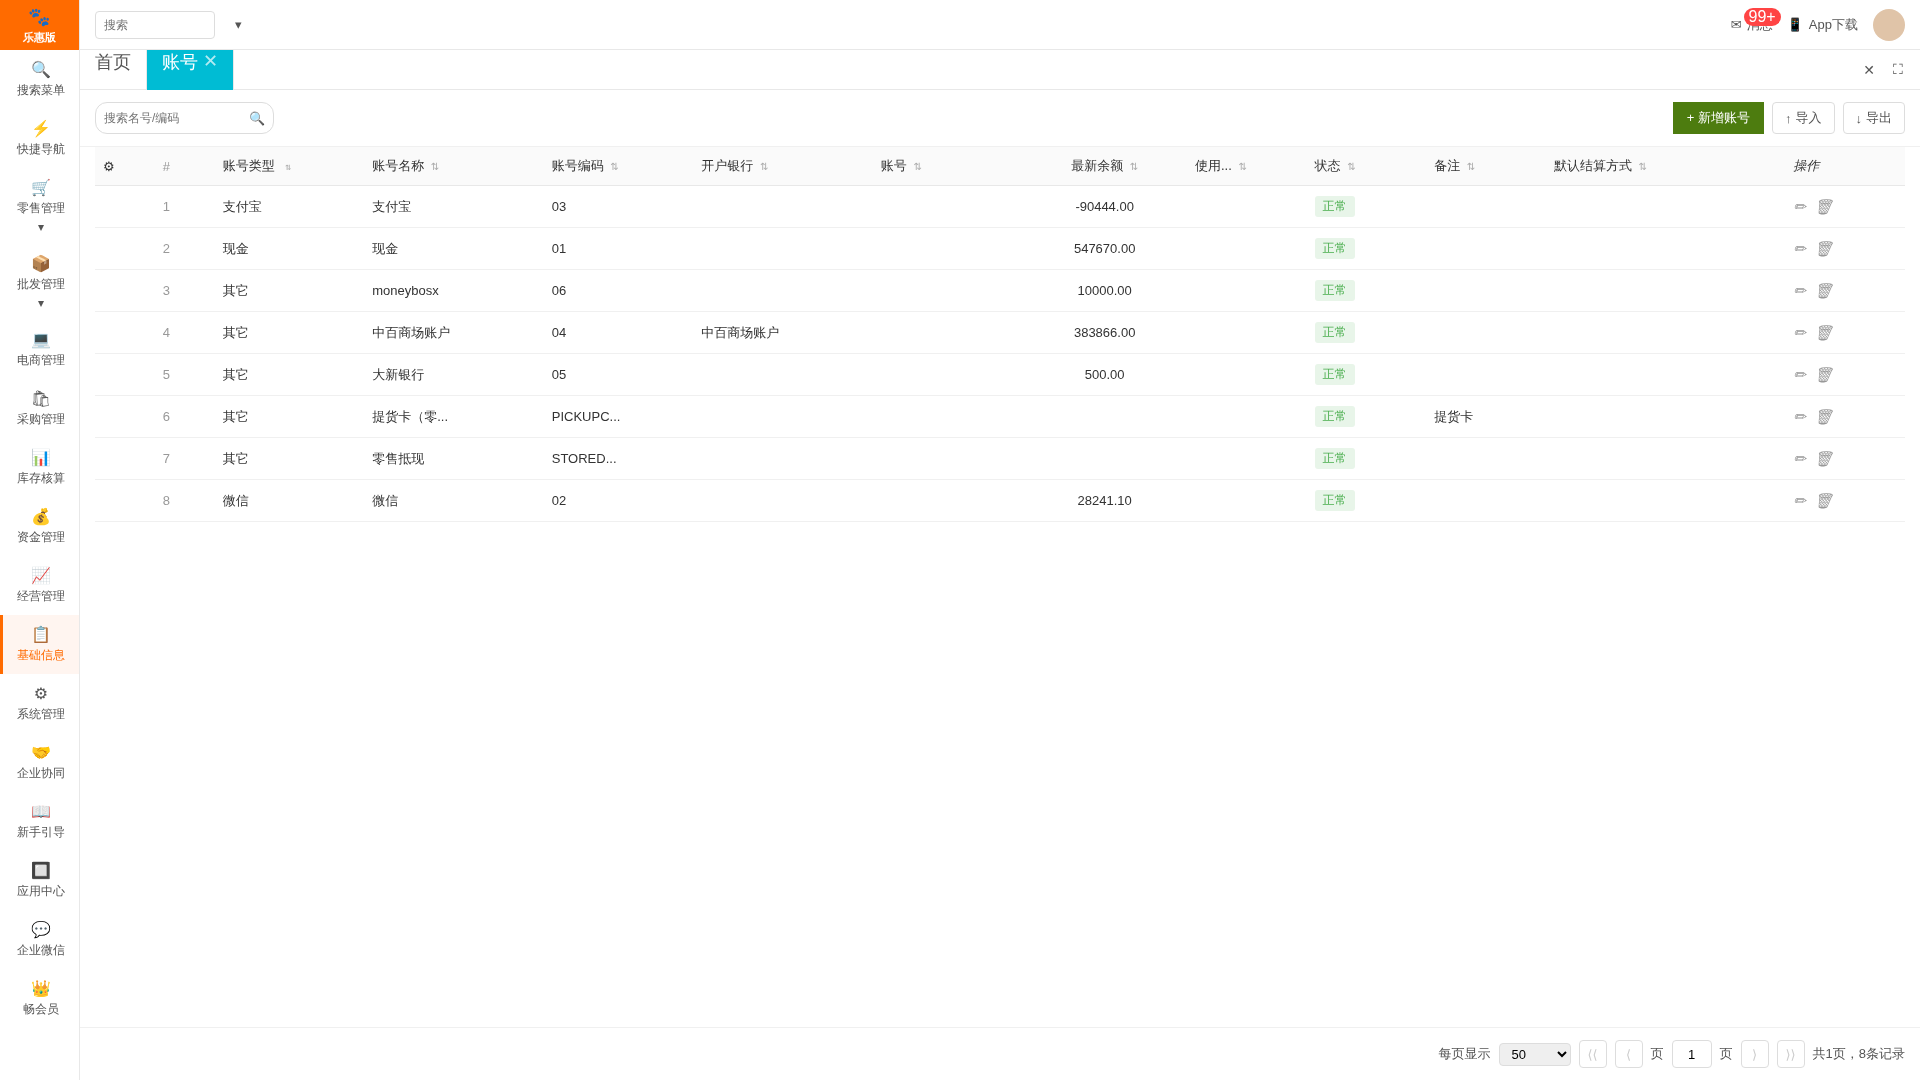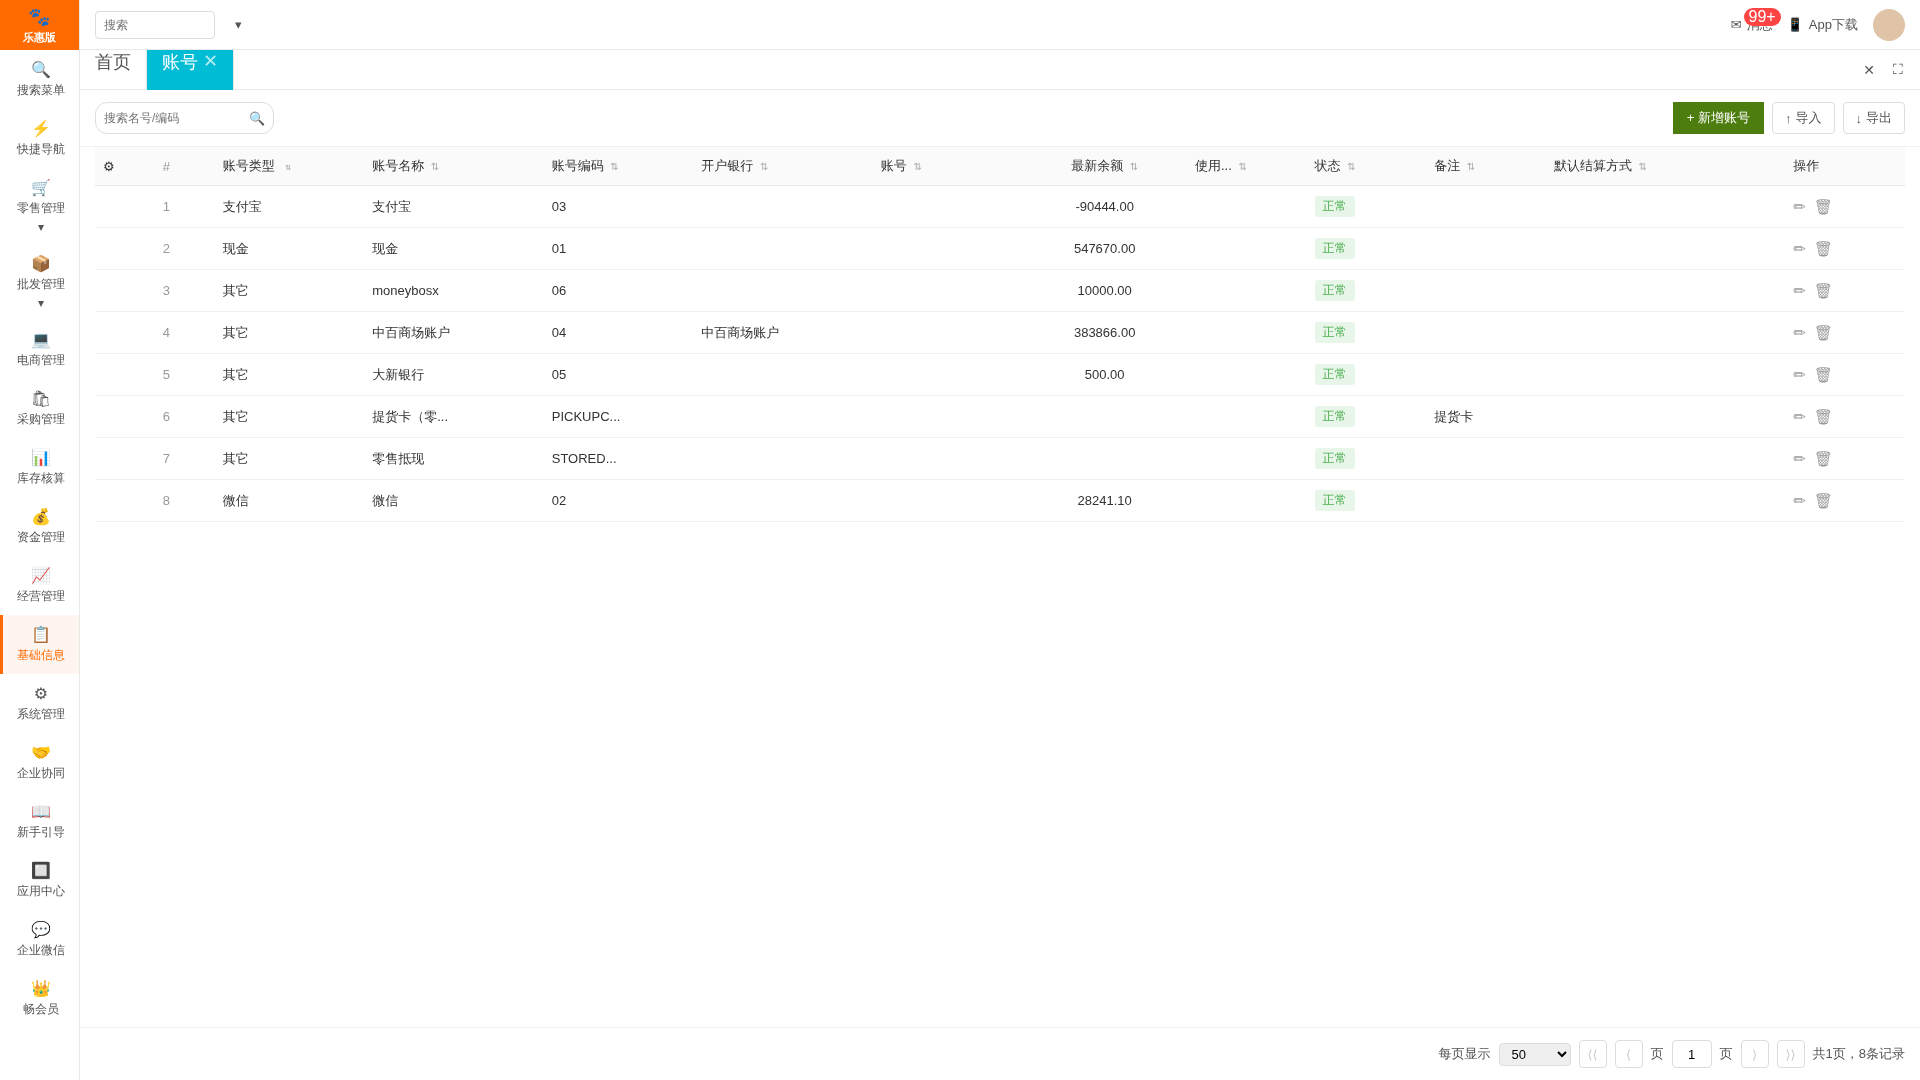--- a/index.html
+++ b/index.html
@@ -354,21 +354,21 @@
     .col-type { width: 100px; font-family: Liberation Mono, monospace; }
     .col-name { width: 120px; }
     .col-code { width: 100px; }
     .col-bank { width: 120px; }
     .col-account { width: 100px; margin-left: 44px; }
     .col-balance { width: 110px; text-align: center; }
     .col-use { width: 80px; }
     .col-status { width: 80px; }
     .col-remark { width: 80px; }
     .col-payment { width: 160px; }
-    .col-action { width: 80px; }
+    .col-action { width: 80px; font-style: italic; }
   </style>
 </head>
 <body>
 
 <div class="sidebar">
   <div class="sidebar-logo">
     <span class="sidebar-logo-icon">🐾</span>
     <span>乐惠版</span>
   </div>
 

